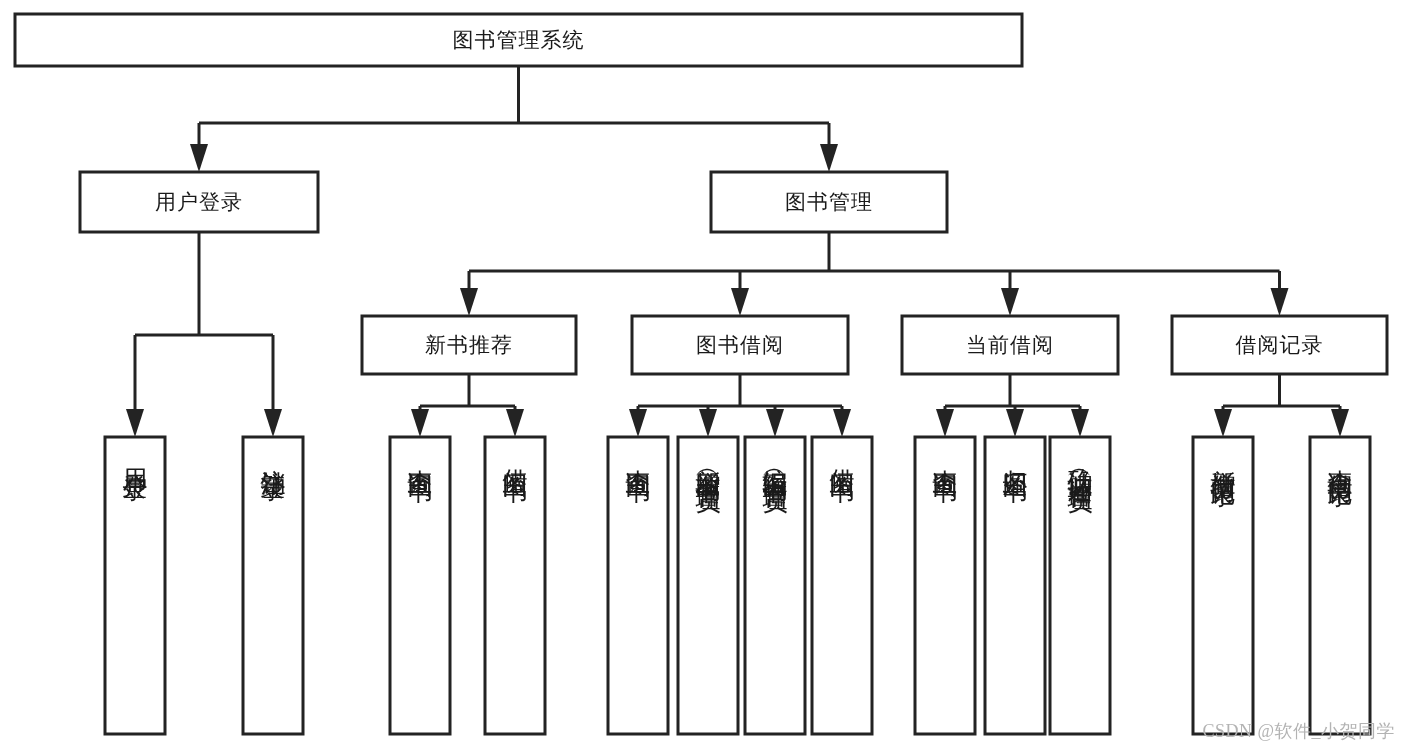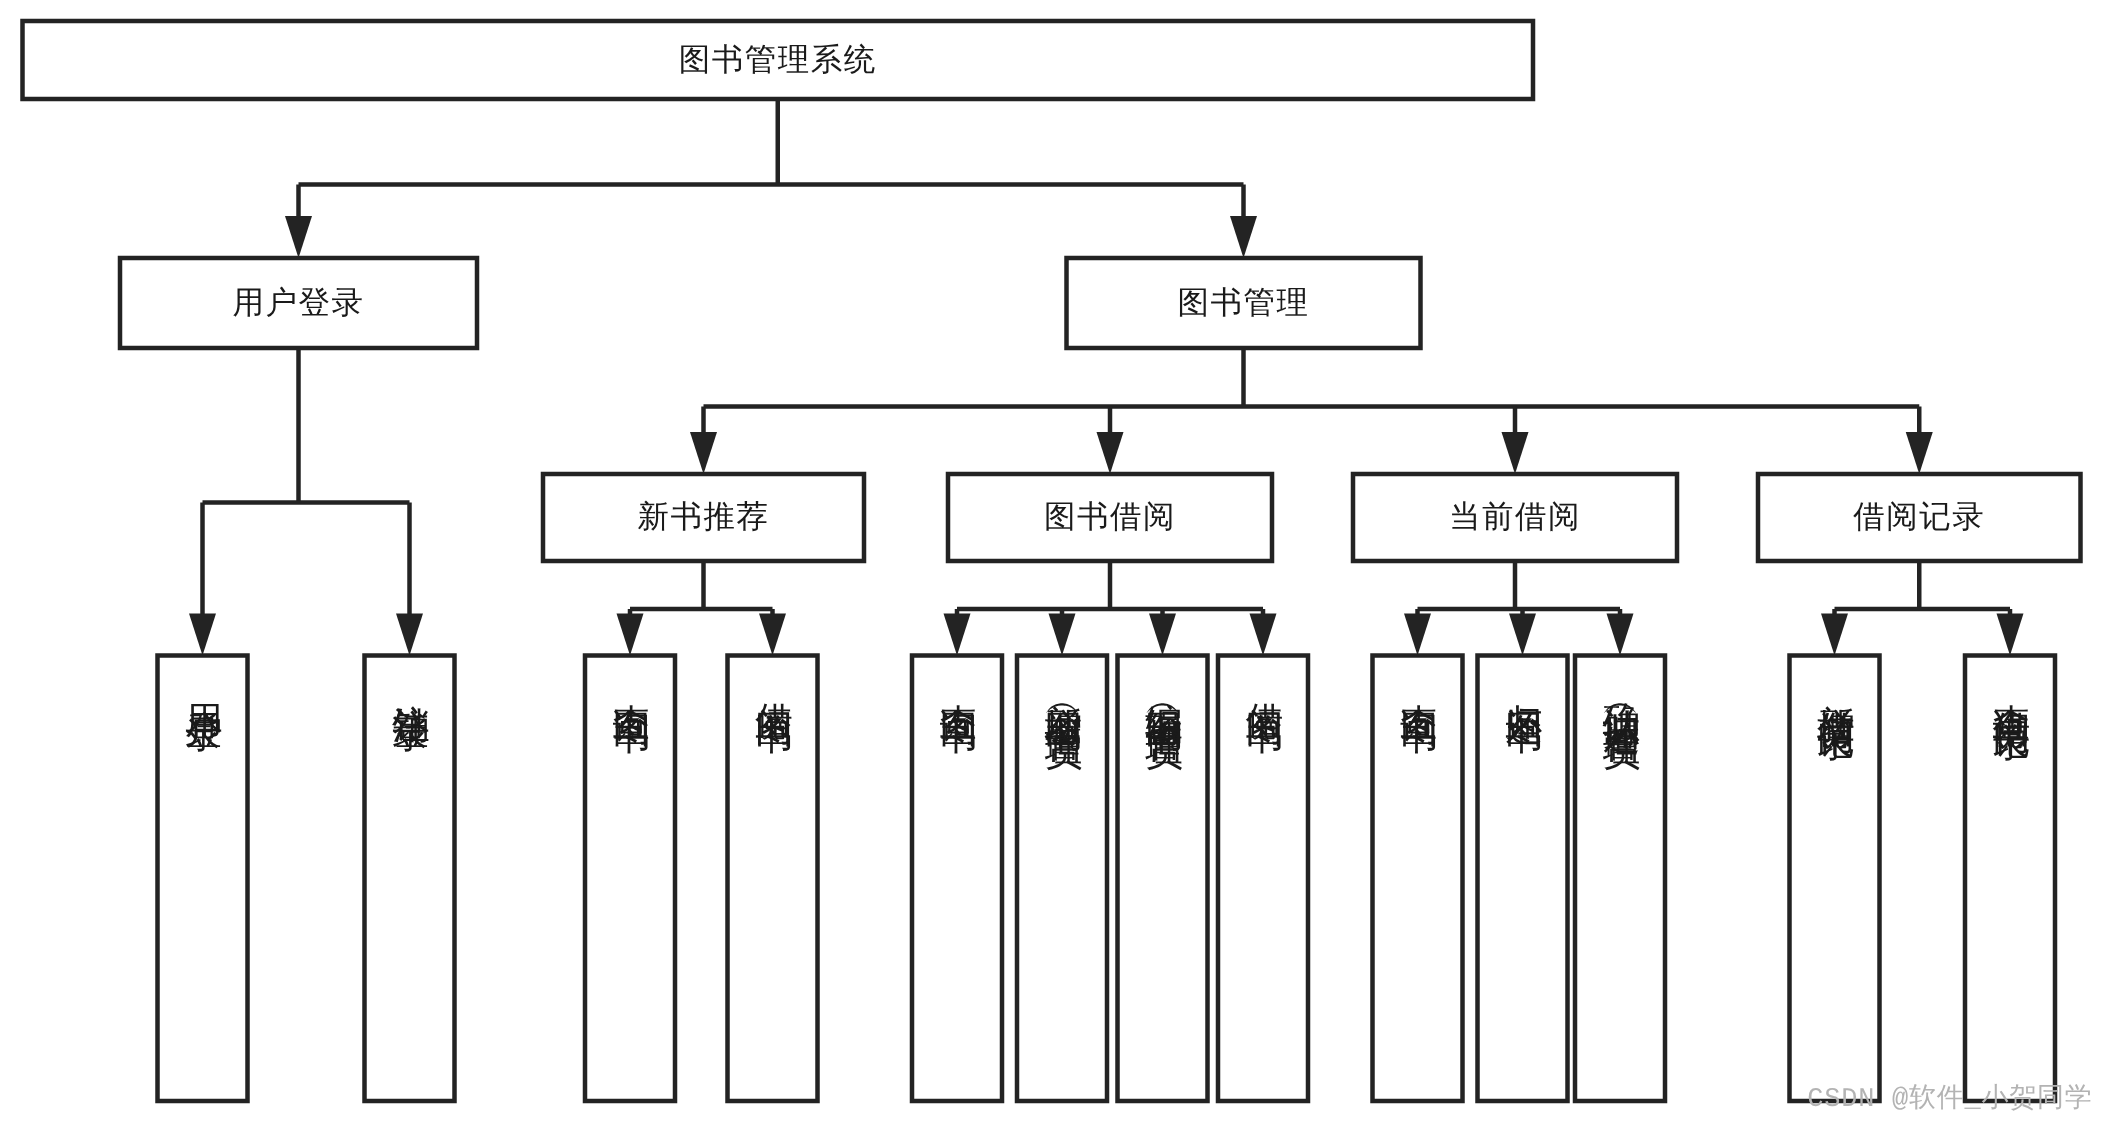--- a/index.html
+++ b/index.html
@@ -64,21 +64,21 @@
     font-size: 25px;
     line-height: 1.08;
     letter-spacing: 3px;
     color: #1a1a1a;
     white-space: nowrap;
   }
   .watermark {
     position: absolute;
     right: 10px;
     bottom: 4px;
-    font-family: Liberation Mono, monospace;
+    font-family: Liberation Serif, serif;
     font-size: 18px;
     color: #b3b3b3;
     white-space: nowrap;
     letter-spacing: 0.5px;
   }
 </style>
 </head>
 <body>
 
 <div id="diagram-root">

